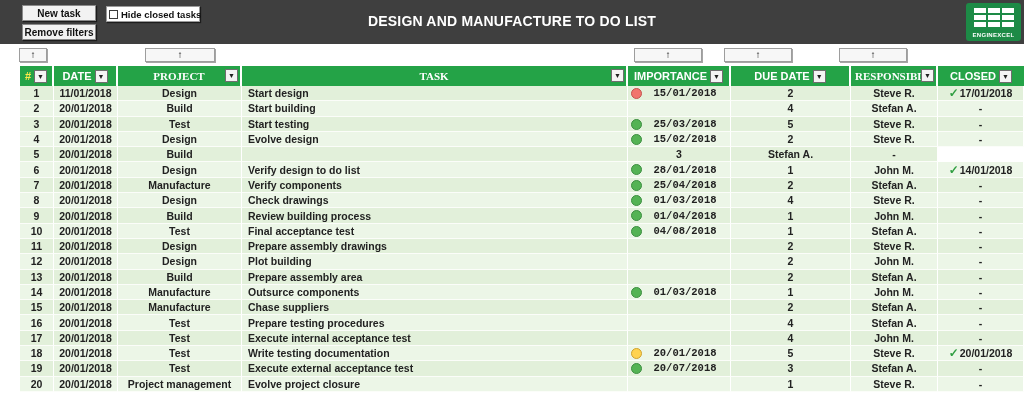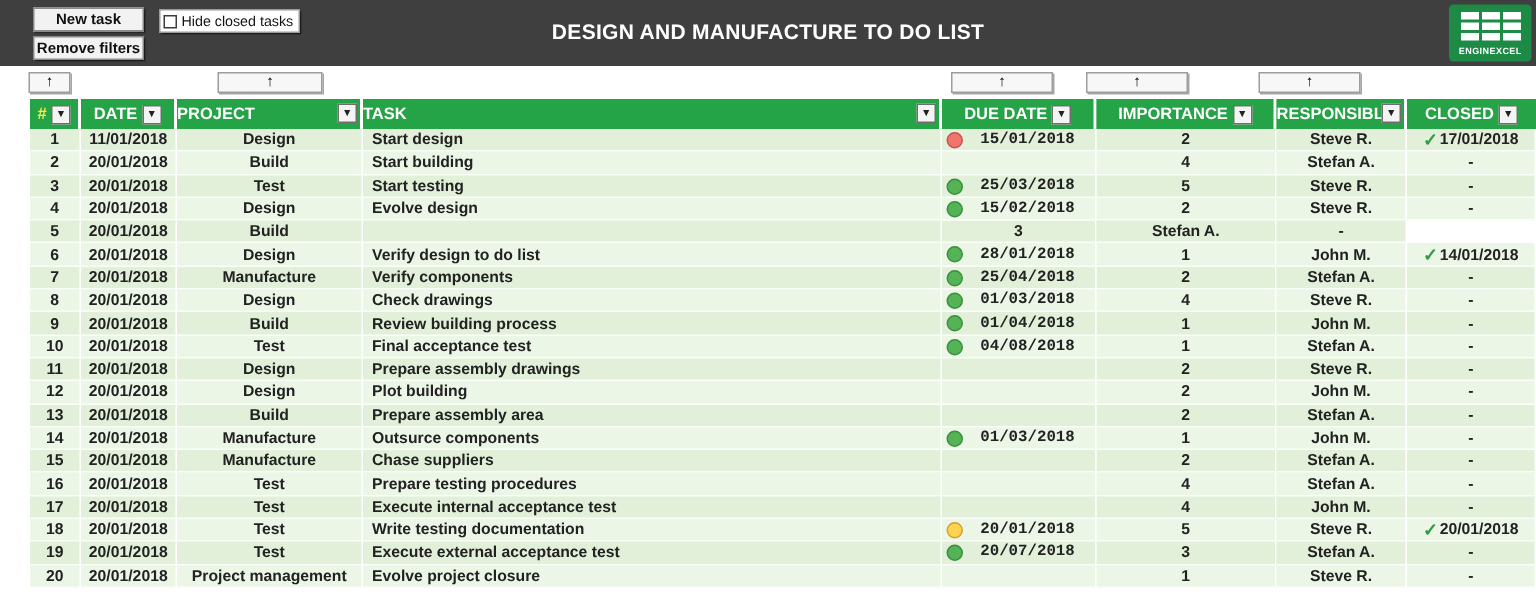--- a/index.html
+++ b/index.html
@@ -12,21 +12,21 @@
   .action-btn { position:absolute; left:22px; width:74px; height:16px;
     background:#f2f2f2; border:1px solid #8a8a8a; box-shadow:1px 1px 1px rgba(0,0,0,.55);
     font-family:"Liberation Sans",sans-serif; font-size:10px; font-weight:bold; color:#111;
     display:flex; align-items:center; justify-content:center; cursor:pointer; }
   #btn-new-task { top:5px; }
   #btn-remove-filters { top:24px; }
   .hide-closed-wrap { position:absolute; left:106px; top:6px; height:16px; width:94px;
     background:#ffffff; border:1px solid #9a9a9a; box-shadow:1px 1px 1px rgba(0,0,0,.55);
     display:flex; align-items:center; gap:3px; padding:0 2px; cursor:pointer; }
   .checkbox { width:9px; height:9px; background:#fff; border:1px solid #3c3c3c; flex:0 0 auto; }
-  .hide-closed-label { font-size:9.5px; font-weight:normal; color:#111; white-space:nowrap; }
+  .hide-closed-label { font-size:9.5px; font-weight:bold; color:#111; white-space:nowrap; }
   .page-title { position:absolute; top:13px; left:50%; transform:translateX(-50%);
     color:#ffffff; font-size:14px; font-weight:bold; letter-spacing:.2px; white-space:nowrap; }
 
   
   .logo { position:absolute; right:3px; top:3px; width:55px; height:38px;
     background:#1d8a46; border-radius:3px; }
   .logo-grid { position:absolute; top:5px; left:50%; transform:translateX(-50%);
     display:grid; grid-template-columns:repeat(3,12px); grid-auto-rows:5px; gap:2px; }
   .logo-grid span { background:#ffffff; display:block; }
   .logo-text { position:absolute; bottom:3px; width:100%; text-align:center;
@@ -46,21 +46,21 @@
   
   .table { position:absolute; left:20px; top:66px; width:1004px; }
   .grid-row { display:grid;
     grid-template-columns:34px 64px 124px 386px 103px 120px 87px 86px; }
   .thead { height:20px; }
   .th { position:relative; background:#24a347; color:#ffffff; font-size:11px; font-weight:bold;
     display:flex; align-items:center; justify-content:center; gap:3px;
     border-right:2px solid #ffffff; white-space:nowrap; }
   .th:last-child { border-right:none; }
   .th-label.yellow { color:#ffe94a; }
-  .th.f-right .th-label { position:absolute; left:0; right:0; text-align:left; }
+  .th.f-right .th-label { position:absolute; left:0; right:0; text-align:center;font-family:Liberation Serif, serif; }
   .th.f-right .filter-btn { position:absolute; right:2px; top:3px; }
   .filter-btn { width:13px; height:13px; background:#f4f4f4; border:1px solid #6e6e6e;
     color:#222; font-size:7px; line-height:1; display:flex; align-items:center;
     justify-content:center; padding:0; cursor:pointer; flex:0 0 auto; }
 
   .tr { height:15.3px; }
   .td { background:#e2f0da; border-right:1px solid #ffffff; border-bottom:1px solid #fbfdf9;
     font-size:10.5px; font-weight:bold; color:#222; display:flex; align-items:center;
     justify-content:center; white-space:nowrap; overflow:hidden; }
   .tr:nth-child(even) .td { background:#ecf6e7; }
@@ -141,27 +141,27 @@
             <span>▼</span>
           </button>
       </div>
       <div class="th f-right">
         <span class="th-label">TASK</span>
         <button class="filter-btn">
             <span>▼</span>
           </button>
       </div>
       <div class="th f-inline">
+        <span class="th-label">IMPORTANCE</span>
+        <button class="filter-btn">
+            <span>▼</span>
+          </button>
+      </div>
+      <div class="th f-inline">
         <span class="th-label">DUE DATE</span>
-        <button class="filter-btn">
-            <span>▼</span>
-          </button>
-      </div>
-      <div class="th f-inline">
-        <span class="th-label">IMPORTANCE</span>
         <button class="filter-btn">
             <span>▼</span>
           </button>
       </div>
       <div class="th f-right">
         <span class="th-label">RESPONSIBLE</span>
         <button class="filter-btn">
             <span>▼</span>
           </button>
       </div>

